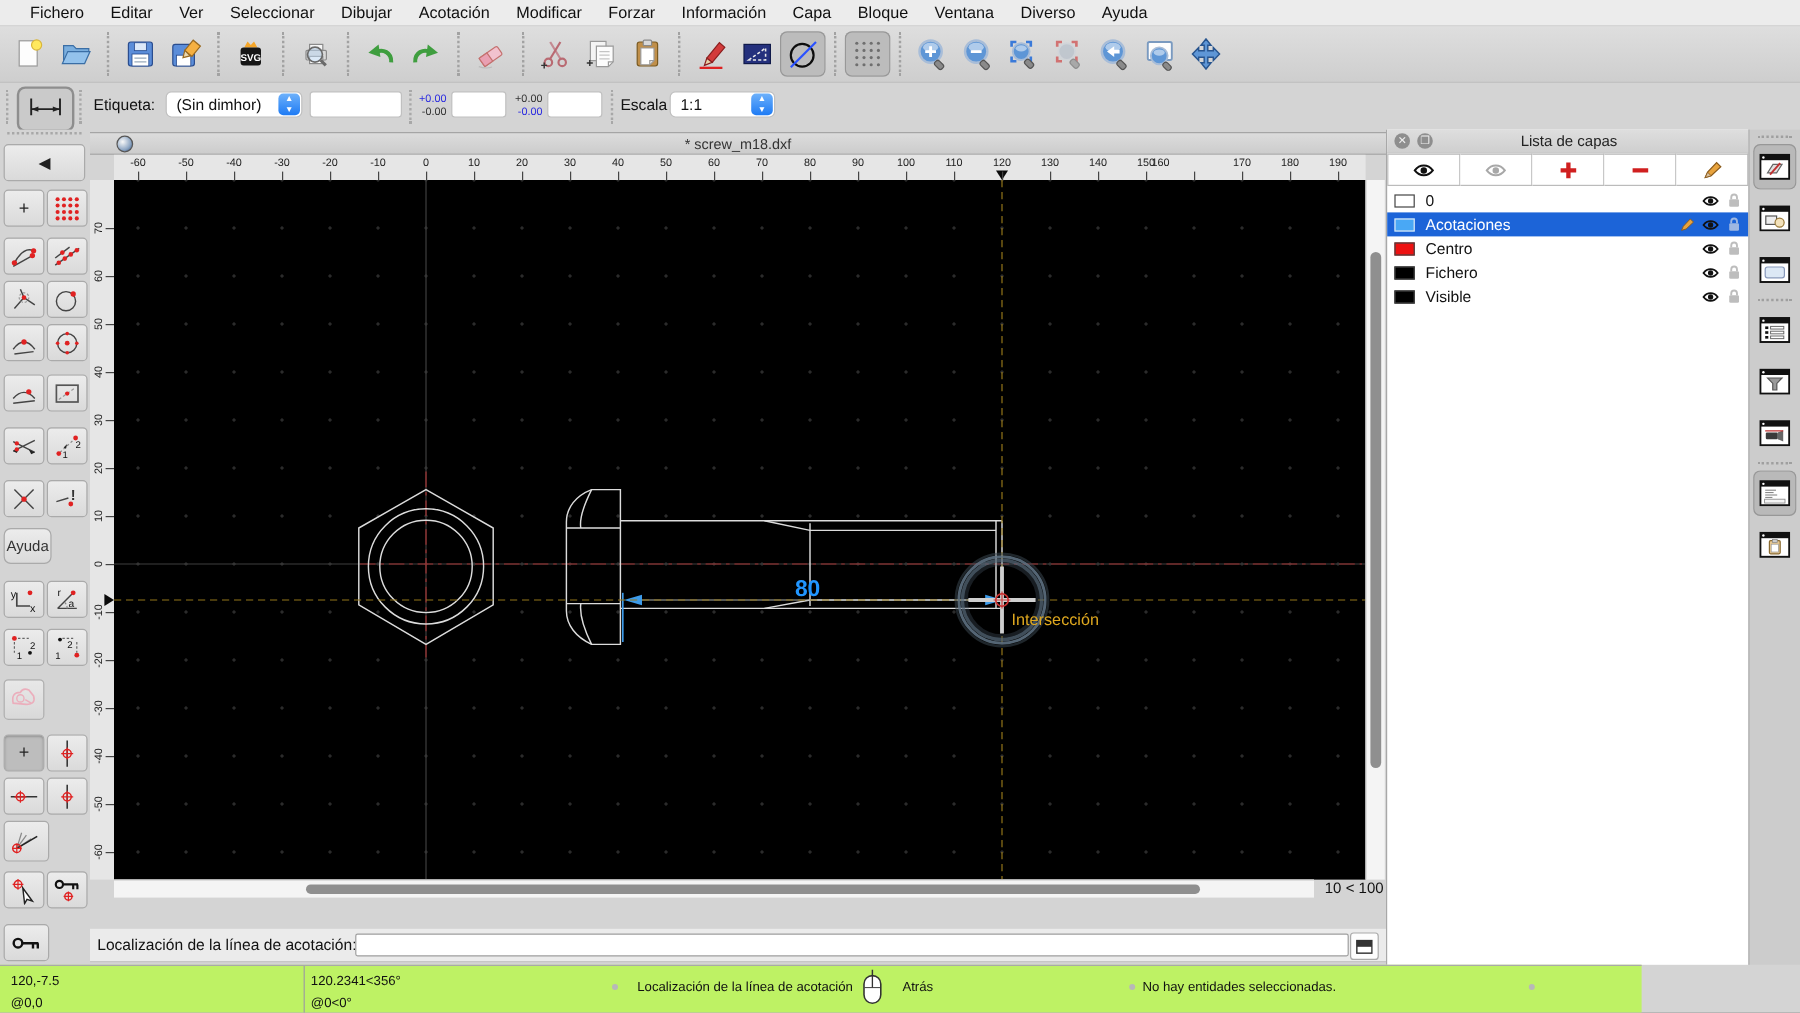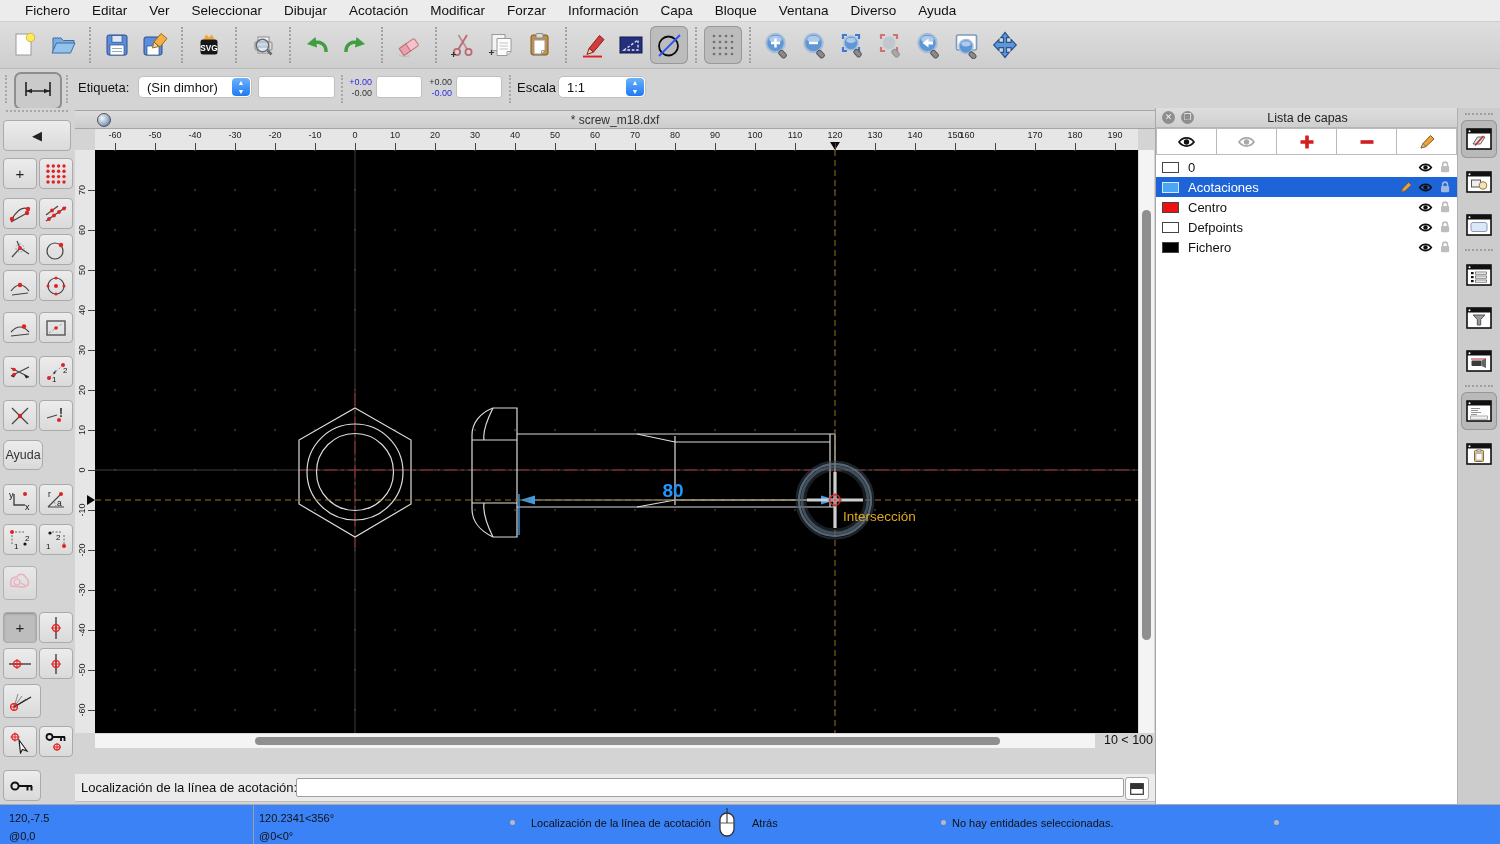--- a/index.html
+++ b/index.html
@@ -92,21 +92,21 @@
   .layer-row.selected{background:#1c64d8;color:#fff;}
   .lswatch{width:17px;height:11px;border:1px solid #444;margin-left:6px;box-sizing:border-box;flex:0 0 auto;}
   .lname{margin-left:9px;flex:1;}
   .licons{display:flex;align-items:center;gap:6px;margin-right:6px;}
   
   #dock{position:absolute;left:1457px;top:108px;width:43px;height:696px;background:#cccccc;border-left:1px solid #b0b0b0;box-sizing:border-box;}
   .dock-dots{margin:5px 7px 0 7px;border-top:2px dotted #9f9f9f;}
   .dock-btn{width:36px;height:38px;margin:5px auto 0 auto;display:flex;align-items:center;justify-content:center;border-radius:6px;}
   .dock-btn.active{background:#b9b9b9;box-shadow:inset 0 0 0 1px #979797;}
   
-  #statusbar{position:absolute;left:0;top:804px;width:1500px;height:40px;background:#3b82f6;border-top:1px solid #a9a9a9;box-sizing:border-box;padding-left:21px;}
+  #statusbar{position:absolute;left:0;top:804px;width:1368px;height:40px;background:#bef264;border-top:1px solid #a9a9a9;box-sizing:border-box;padding-left:21px;}
   .sb{position:absolute;font-size:11px;color:#111;white-space:nowrap;}
   .sb-dot{position:absolute;width:5px;height:5px;border-radius:50%;background:#b8b8b8;}
   #sb-div{position:absolute;left:253px;top:0;height:40px;border-left:1px solid #9f9f9f;}
   svg{display:block;}
 </style>
 </head>
 <body>
 <div id="app">
 
 <div id="menubar">
@@ -971,40 +971,40 @@
             </span>
             <span>
               <svg width="12" height="14" viewBox="0 0 13 14">
                 <path d="M4 6 V4.3 a2.6 2.6 0 0 1 5.2 0 V6" fill="none" stroke="#bdbdbd" stroke-width="1.7"></path>
                 <rect x="2.2" y="6" width="8.8" height="6.8" rx="1.2" fill="#bdbdbd"></rect>
               </svg>
             </span>
           </span>
         </div>
         <div class="layer-row">
-          <span class="lswatch" style="background: rgb(255, 255, 255);"></span>
-          <span class="lname">Defpoints</span>
+          <span class="lswatch" style="background: rgb(0, 0, 0);"></span>
+          <span class="lname">Fichero</span>
           <span class="licons">
             <span>
               <svg width="15" height="11" viewBox="0 0 19 14">
                 <path d="M2 7 C6 1.6 13 1.6 17 7 C13 12.4 6 12.4 2 7 Z" fill="none" stroke="#111" stroke-width="1.9"></path>
                 <circle cx="9.5" cy="7" r="2.8" fill="#111"></circle>
               </svg>
             </span>
             <span>
               <svg width="12" height="14" viewBox="0 0 13 14">
                 <path d="M4 6 V4.3 a2.6 2.6 0 0 1 5.2 0 V6" fill="none" stroke="#bdbdbd" stroke-width="1.7"></path>
                 <rect x="2.2" y="6" width="8.8" height="6.8" rx="1.2" fill="#bdbdbd"></rect>
               </svg>
             </span>
           </span>
         </div>
         <div class="layer-row">
           <span class="lswatch" style="background: rgb(0, 0, 0);"></span>
-          <span class="lname">Fichero</span>
+          <span class="lname">Visible</span>
           <span class="licons">
             <span>
               <svg width="15" height="11" viewBox="0 0 19 14">
                 <path d="M2 7 C6 1.6 13 1.6 17 7 C13 12.4 6 12.4 2 7 Z" fill="none" stroke="#111" stroke-width="1.9"></path>
                 <circle cx="9.5" cy="7" r="2.8" fill="#111"></circle>
               </svg>
             </span>
             <span>
               <svg width="12" height="14" viewBox="0 0 13 14">
                 <path d="M4 6 V4.3 a2.6 2.6 0 0 1 5.2 0 V6" fill="none" stroke="#bdbdbd" stroke-width="1.7"></path>

